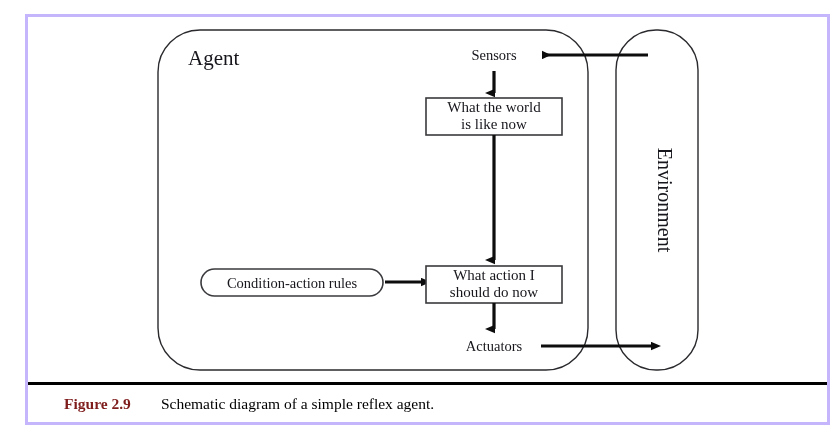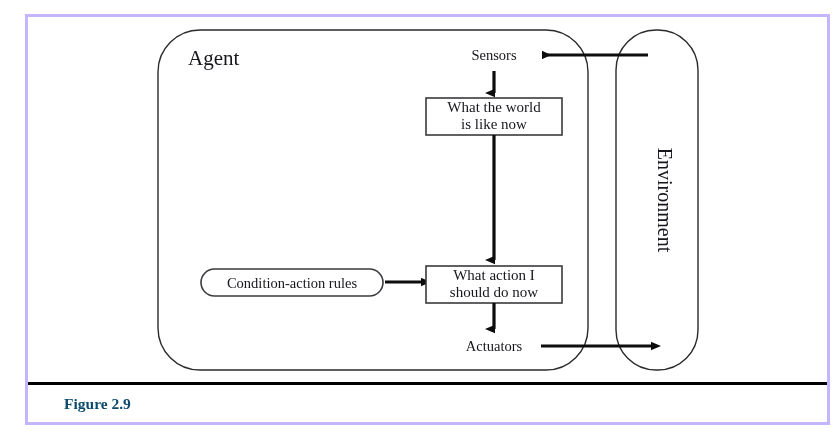--- a/index.html
+++ b/index.html
@@ -46,21 +46,21 @@
     top: 368px;
     width: 799px;
     height: 37px;
     display: flex;
     align-items: center;
     background: #ffffff;
   }
   #caption-label {
     font-weight: bold;
     font-size: 15.5px;
-    color: #0c4a6e;
+    color: #7f1d1d;
     margin-left: 36px;
     white-space: nowrap;
   }
   #caption-text {
     font-size: 15.5px;
     color: #000000;
     margin-left: 30px;
     white-space: nowrap;
   }
   svg.canvas {
@@ -163,16 +163,17 @@
 
         <line class="flow-line" x1="513" y1="329" x2="624" y2="329" marker-end="url(#arrow-right)"></line>
 
       </svg>
     </div>
 
     <div id="caption-separator"></div>
 
     <div id="caption">
       <span id="caption-label">Figure 2.9</span>
+      <span id="caption-text">Schematic diagram of a simple reflex agent.</span>
     </div>
 
   </div>
 </div>
 
 </body></html>

